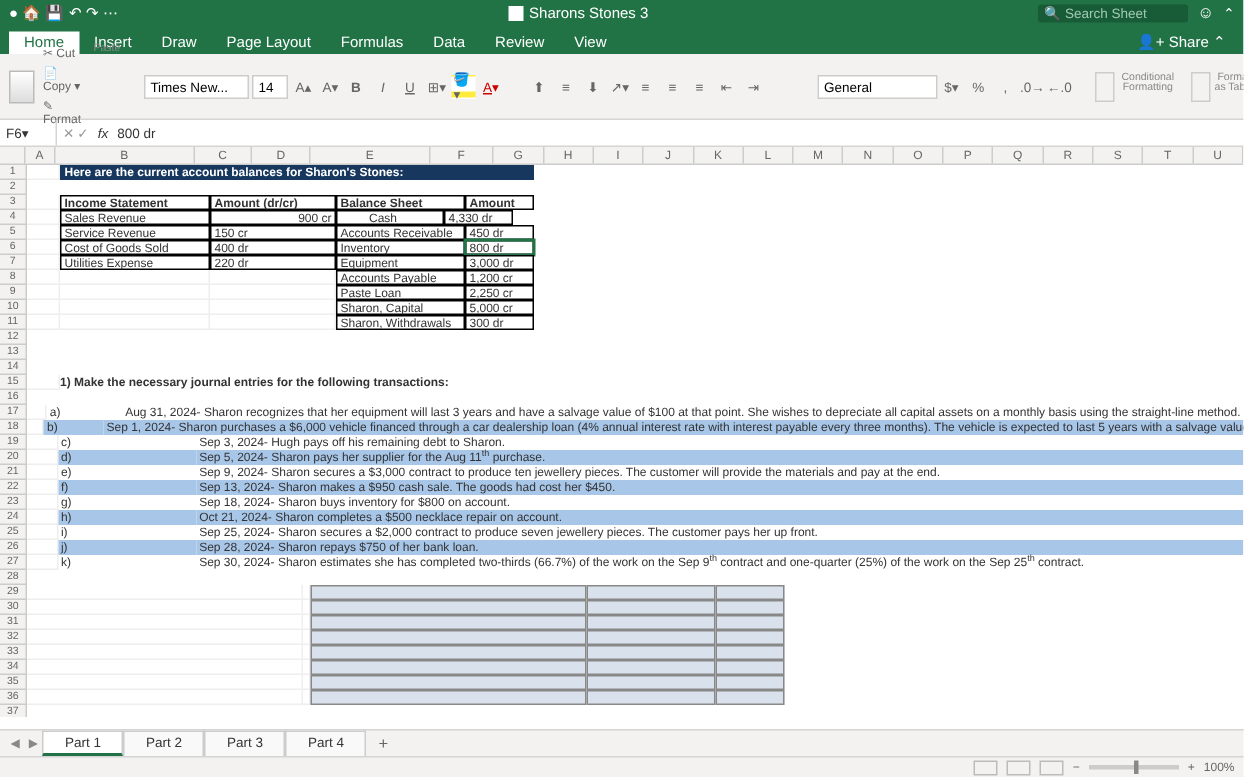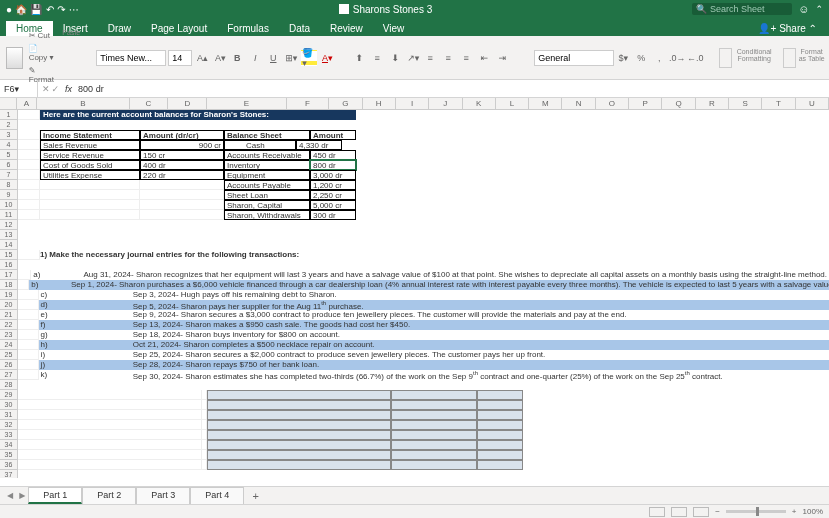--- a/index.html
+++ b/index.html
@@ -141,21 +141,21 @@
       <span class="ic-btn">≡</span>
       <span class="ic-btn">≡</span>
       <span class="ic-btn">≡</span>
       <span class="ic-btn">⇤</span>
       <span class="ic-btn">⇥</span>
     </div>
   </div>
   <div class="vsep"></div>
   <div class="vsep"></div>
   <div class="rgrp">
-    <input class="sel" style="width: 80px;" value="General">
+    <input class="sel" style="width: 80px; margin-left: 11px;" value="General">
     <div class="rgrp-h">
       <span class="ic-btn">$▾</span>
       <span class="ic-btn">%</span>
       <span class="ic-btn">,</span>
       <span class="ic-btn">.0→</span>
       <span class="ic-btn">←.0</span>
     </div>
   </div>
   <div class="vsep"></div>
   <div class="rgrp">
@@ -290,21 +290,21 @@
         <div class="cell" style="width: 100px;"></div>
         <div class="cell" style="width: 84px;"></div>
         <div class="td-cell" style="width: 86px;">Accounts Payable</div>
         <div class="td-cell" style="width: 46px;">1,200 cr</div>
       </div>
       <div class="row">
         <div class="rh">9</div>
         <div class="cell" style="width: 22px;"></div>
         <div class="cell" style="width: 100px;"></div>
         <div class="cell" style="width: 84px;"></div>
-        <div class="td-cell" style="width: 86px;">Sheet Loan</div>
+        <div class="td-cell" style="width: 86px;">Paste Loan</div>
         <div class="td-cell" style="width: 46px;">2,250 cr</div>
       </div>
       <div class="row">
         <div class="rh">10</div>
         <div class="cell" style="width: 22px;"></div>
         <div class="cell" style="width: 100px;"></div>
         <div class="cell" style="width: 84px;"></div>
         <div class="td-cell" style="width: 86px;">Sharon, Capital</div>
         <div class="td-cell" style="width: 46px;">5,000 cr</div>
       </div>

